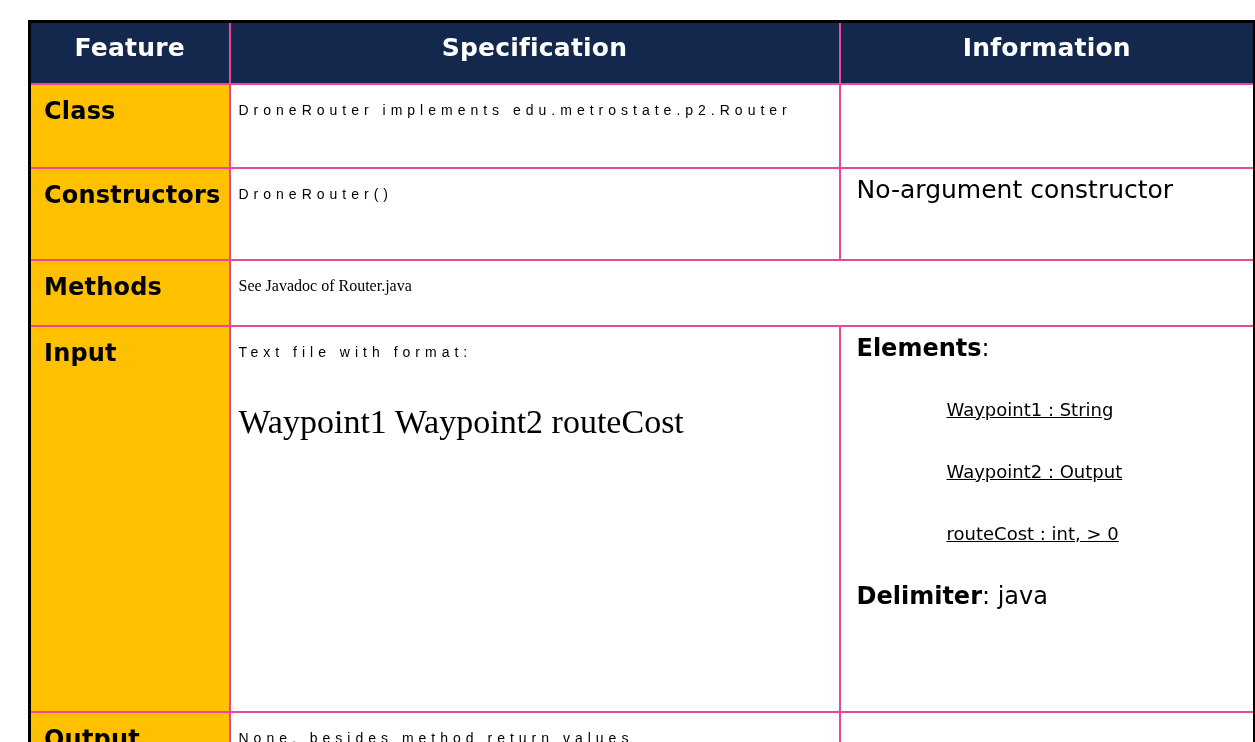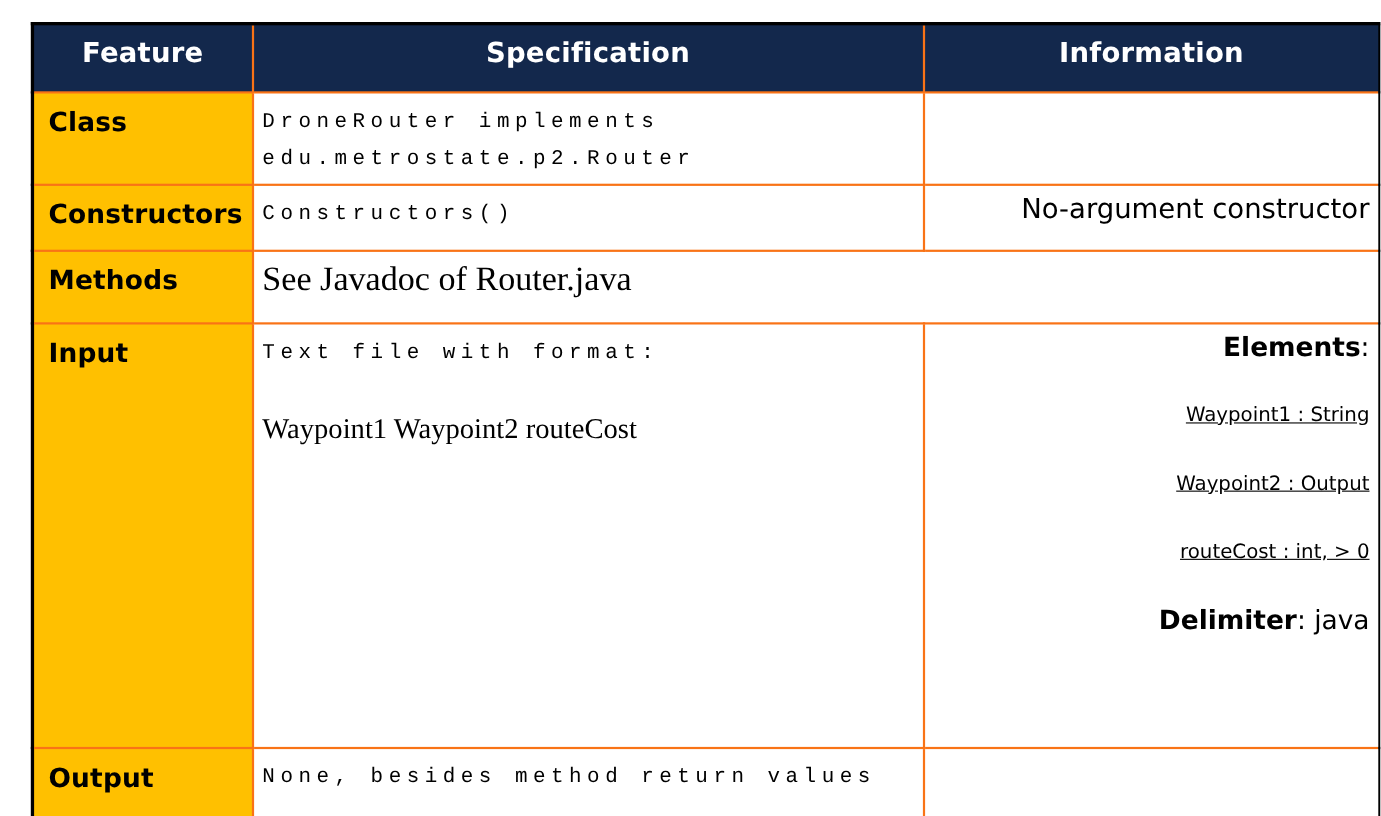--- a/index.html
+++ b/index.html
@@ -23,21 +23,21 @@
     width: 1225px;
     height: 730px; 
     border-collapse: collapse;
     table-layout: fixed;
     border: 3px solid #000000;
   }
   col.c-feature { width: 200px; }
   col.c-spec    { width: 610px; }
   col.c-info    { width: 415px; }
 
-  th, td { border: 2px solid #f97316; vertical-align: top; }
+  th, td { border: 2px solid #ec4899; vertical-align: top; }
 
   thead th {
     height: 62px;
     background: #13284C;
     color: #ffffff;
     font-size: 25px;
     font-weight: bold;
     text-align: center;
     vertical-align: middle;
     padding: 0 0 10px 0;
@@ -46,54 +46,54 @@
 
   td.feature-cell {
     background: #FFC000;
     font-weight: bold;
     font-size: 24px;
     padding: 12px 8px 0 13px;
     letter-spacing: 0.2px;
   }
 
   td.spec-cell { background: #ffffff; padding: 8px 12px 0 8px; }
-  td.info-cell { background: #ffffff; padding: 6px 8px 0 16px; font-size: 25px; text-align: right; }
+  td.info-cell { background: #ffffff; padding: 6px 8px 0 16px; font-size: 25px; }
 
   .code {
-    font-family: Liberation Mono, monospace;
-    font-size: 19px;
+    font-family: Liberation Sans, sans-serif;
+    font-size: 14px;
     letter-spacing: 5px;
     line-height: 34px;
     margin: 0;
     word-break: normal;
   }
   .serif-line {
     font-family: "Liberation Serif", "DejaVu Serif", serif;
-    font-size: 26px;
+    font-size: 34px;
     line-height: 30px;
     margin: 38px 0 0 0;
   }
   .serif-line.javadoc {
-    font-size: 31px;
+    font-size: 16px;
     margin: 2px 0 0 0;
   }
   .info-text { font-size: 25px; line-height: 30px; margin: 0; }
 
   .elements-heading, .delimiter-line { font-size: 24px; line-height: 30px; margin: 0; }
   .delimiter-line { margin-top: 32px; }
   .b { font-weight: bold; margin-top: 32px; }
   .element-item {
     font-size: 18px; line-height: 30px;
     margin: 32px 0 0 90px;
     text-decoration: underline;
   }
 
   
   tr.r-class        td { height: 84px; }
-  tr.r-constructors td { height: 60px; }
+  tr.r-constructors td { height: 92px; }
   tr.r-methods      td { height: 66px; }
   tr.r-input        td { height: 386px; }
   tr.r-output       td { height: 98px; }
 </style>
 </head>
 <body>
 
 <div class="page">
   <table class="spec-table">
     <colgroup>
@@ -114,21 +114,21 @@
         <td class="feature-cell">Class</td>
         <td class="spec-cell">
           <p class="code">DroneRouter implements edu.metrostate.p2.Router</p>
         </td>
         <td class="info-cell"></td>
       </tr>
 
       <tr class="r-constructors">
         <td class="feature-cell">Constructors</td>
         <td class="spec-cell">
-          <p class="code">Constructors()</p>
+          <p class="code">DroneRouter()</p>
         </td>
         <td class="info-cell">
           <p class="info-text">No-argument constructor</p>
         </td>
       </tr>
 
       <tr class="r-methods">
         <td class="feature-cell">Methods</td>
         <td class="spec-cell" colspan="2">
           <p class="serif-line javadoc">See Javadoc of Router.java</p>

